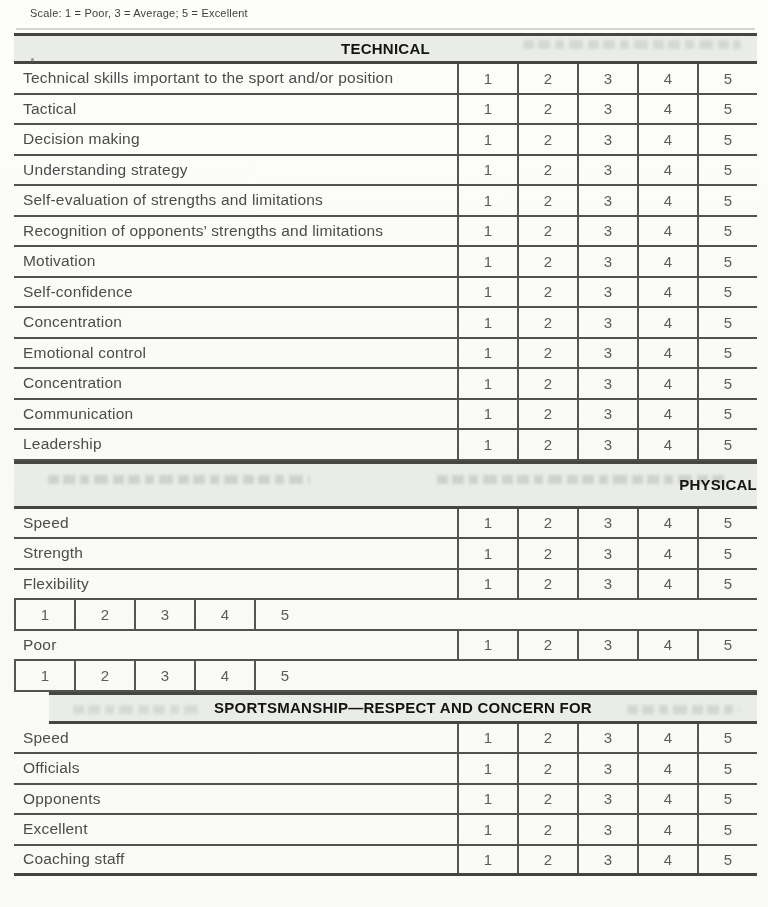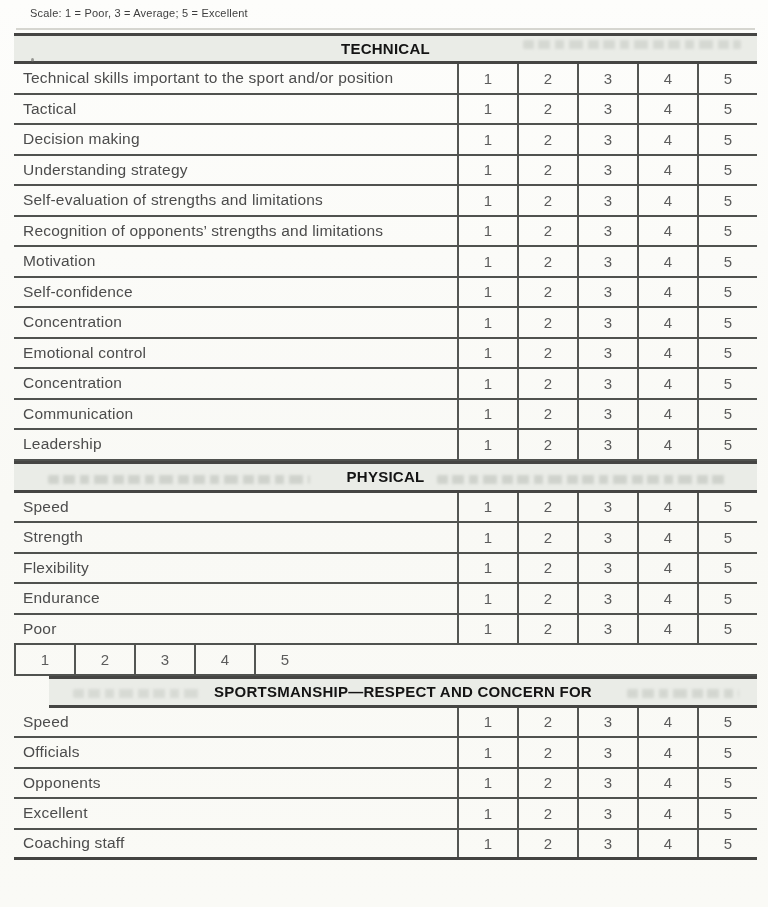--- a/index.html
+++ b/index.html
@@ -52,21 +52,21 @@
     background: #eaece7;
     border-top: 3px solid #454543;
     border-bottom: 3px solid #454543;
     display: flex;
     align-items: center;
     justify-content: center;
     overflow: hidden;
   }
   .b0 { height: 31px; }
   .b1 { height: 36px; }
-  .b2 { height: 32px; }
+  .b2 { height: 48px; justify-content: flex-end; }
   .b3 { height: 32px; margin-left: 35px; }
 
   .band .title {
     position: relative;
     z-index: 2;
     font-weight: bold;
     font-size: 15px;
     letter-spacing: 0.25px;
     color: #141414;
   }
@@ -270,21 +270,20 @@
       </div>
       <div class="row">
         <div class="label">Flexibility</div>
         <div class="cell">1</div>
         <div class="cell">2</div>
         <div class="cell">3</div>
         <div class="cell">4</div>
         <div class="cell">5</div>
       </div>
       <div class="row">
-        <div class="label">Endurance</div>
         <div class="cell">1</div>
         <div class="cell">2</div>
         <div class="cell">3</div>
         <div class="cell">4</div>
         <div class="cell">5</div>
       </div>
       <div class="row">
         <div class="label">Poor</div>
         <div class="cell">1</div>
         <div class="cell">2</div>

